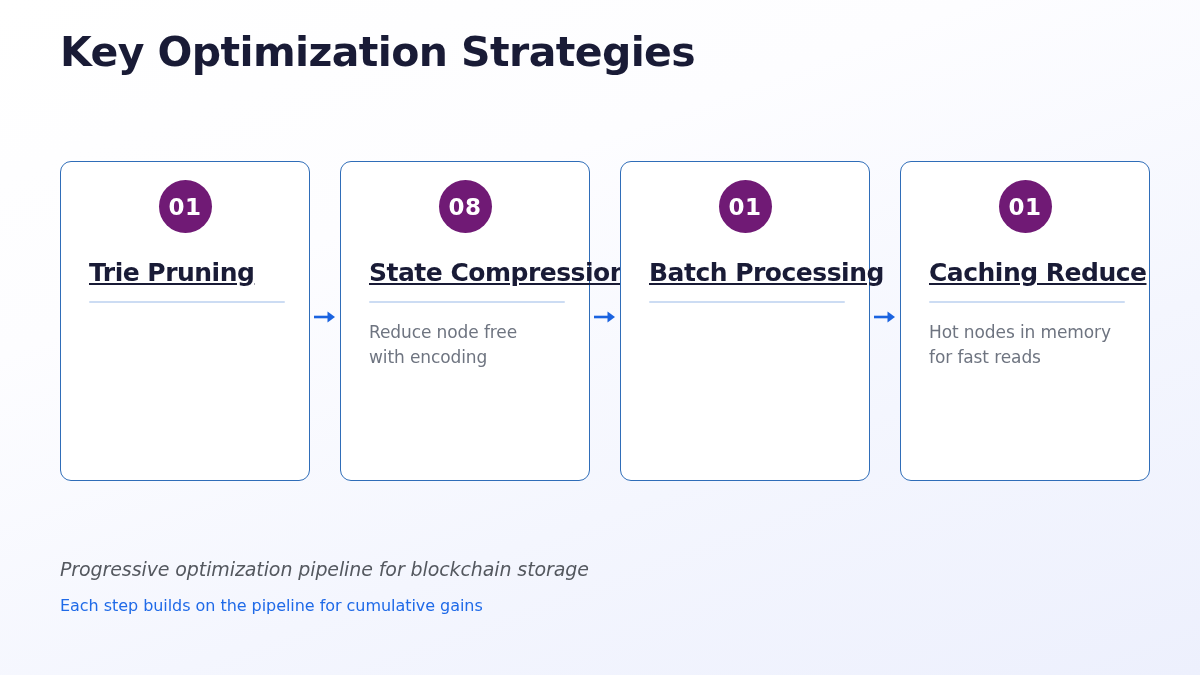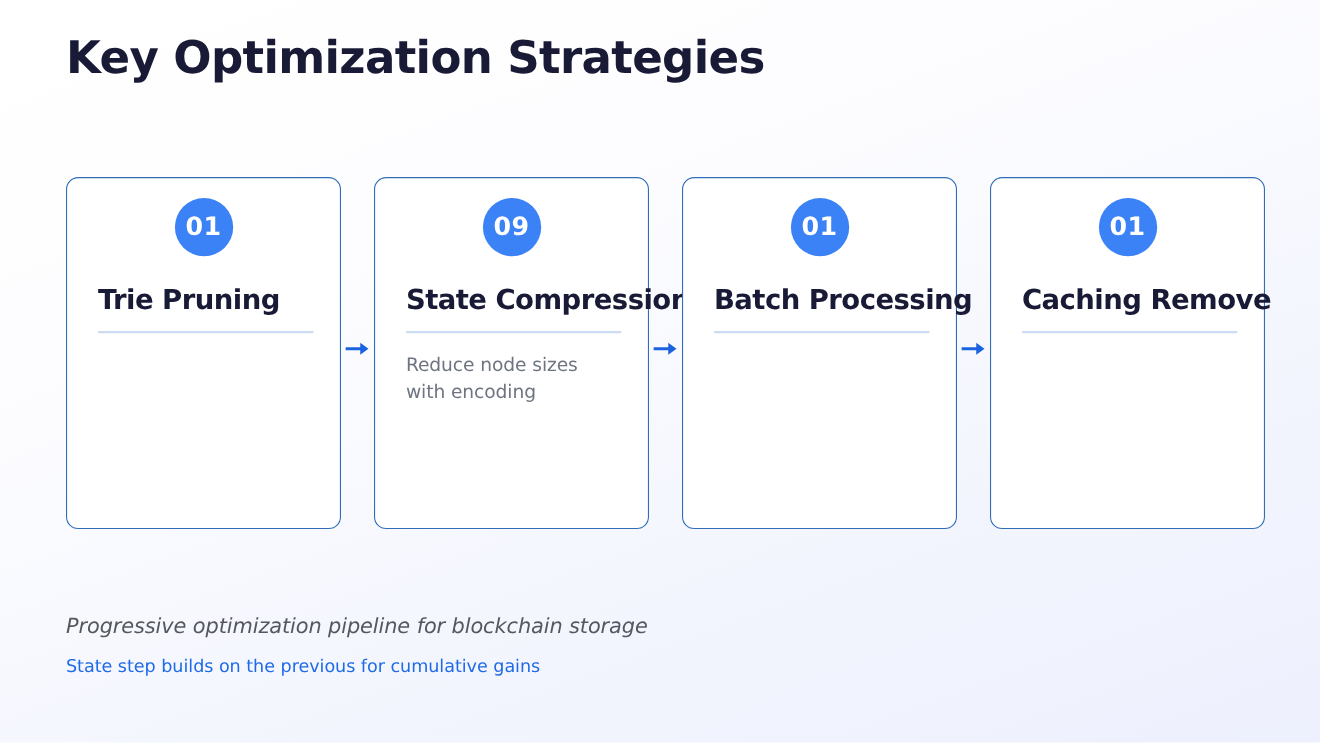--- a/index.html
+++ b/index.html
@@ -62,39 +62,40 @@
     box-sizing: border-box;
     background: #ffffff;
     border: 1.4px solid #2f6db8;
     border-radius: 11px;
     padding: 18px 28px 0 28px;
   }
   .badge {
     width: 53px;
     height: 53px;
     border-radius: 50%;
-    background: #3b82f6;
+    background: #701a75;
     color: #ffffff;
     font-size: 23px;
     font-weight: 700;
     display: flex;
     align-items: center;
     justify-content: center;
     margin: 0 auto;
     letter-spacing: 0.4px;
     text-align: center;
   }
   .card-title {
     margin: 26px 0 0 0;
     font-size: 25px;
     font-weight: 700;
     color: #191b36;
     letter-spacing: -0.5px;
     line-height: 1.1;
     white-space: nowrap;
+    text-decoration: underline;
   }
   .card-divider {
     margin-top: 14px;
     width: 196px;
     height: 2px;
     background: #ccdcf3;
     border-radius: 1px;
   }
   .card-desc {
     margin-top: 17px;
@@ -162,24 +163,24 @@
     </div>
 
     <div class="arrow-gap">
       <svg class="arrow-icon" viewBox="0 0 22 16" aria-hidden="true">
         <path d="M0 8 H16" stroke="#1a63e0" stroke-width="2.6" fill="none"></path>
         <path d="M13.5 2.5 L21 8 L13.5 13.5 Z" fill="#1a63e0"></path>
       </svg>
     </div>
 
     <div class="card">
-      <div class="badge">09</div>
+      <div class="badge">08</div>
       <div class="card-title">State Compression</div>
       <div class="card-divider"></div>
-      <div class="card-desc">Reduce node sizes
+      <div class="card-desc">Reduce node free
 with encoding</div>
     </div>
 
     <div class="arrow-gap">
       <svg class="arrow-icon" viewBox="0 0 22 16" aria-hidden="true">
         <path d="M0 8 H16" stroke="#1a63e0" stroke-width="2.6" fill="none"></path>
         <path d="M13.5 2.5 L21 8 L13.5 13.5 Z" fill="#1a63e0"></path>
       </svg>
     </div>
 
@@ -191,24 +192,26 @@
 
     <div class="arrow-gap">
       <svg class="arrow-icon" viewBox="0 0 22 16" aria-hidden="true">
         <path d="M0 8 H16" stroke="#1a63e0" stroke-width="2.6" fill="none"></path>
         <path d="M13.5 2.5 L21 8 L13.5 13.5 Z" fill="#1a63e0"></path>
       </svg>
     </div>
 
     <div class="card">
       <div class="badge">01</div>
-      <div class="card-title">Caching Remove</div>
-      <div class="card-divider"></div>
+      <div class="card-title">Caching Reduce</div>
+      <div class="card-divider"></div>
+      <div class="card-desc">Hot nodes in memory
+for fast reads</div>
     </div>
 
   </div>
 
   <div class="footer">
     <p class="footer-main">Progressive optimization pipeline for blockchain storage</p>
-    <p class="footer-sub">State step builds on the previous for cumulative gains</p>
+    <p class="footer-sub">Each step builds on the pipeline for cumulative gains</p>
   </div>
 
 </div>
 
 </body></html>

